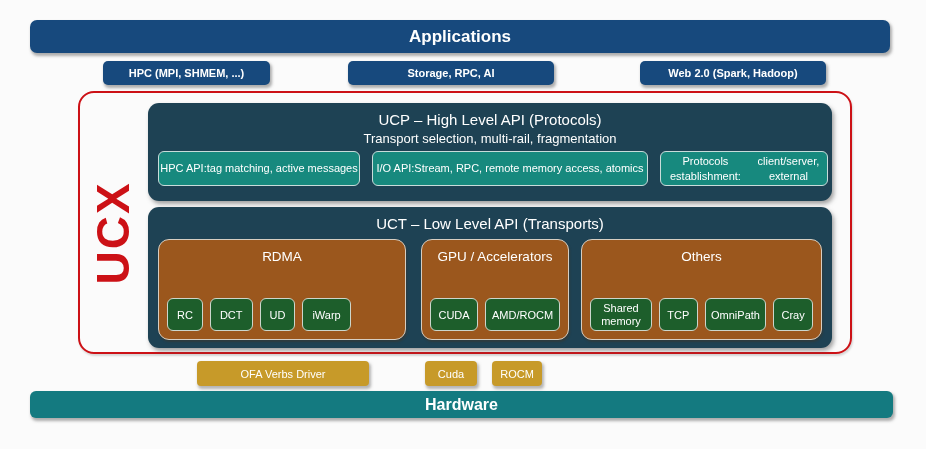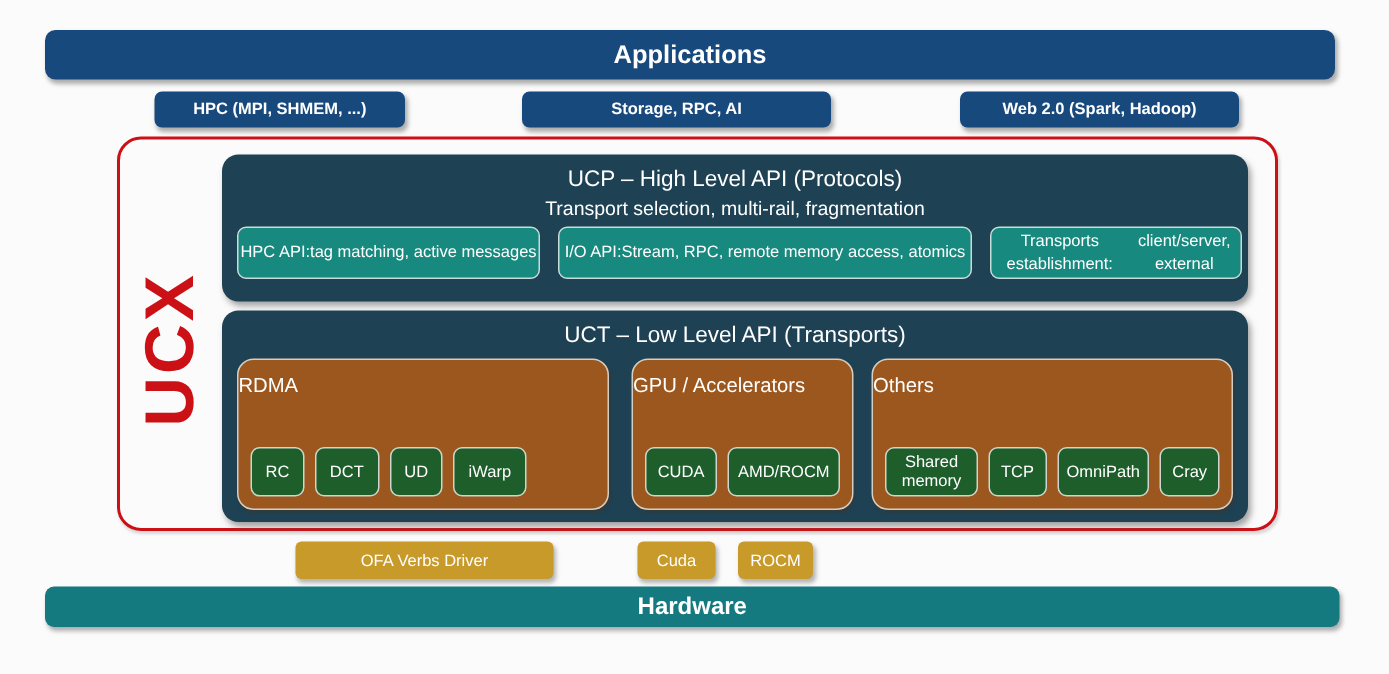--- a/index.html
+++ b/index.html
@@ -40,21 +40,21 @@
   .api-hpc { left:10px; width:202px; }
   .api-io { left:224px; width:276px; }
   .api-conn { left:512px; width:168px; }
 
   .group-box { position:absolute; top:32px; height:101px; background:var(--brown);
                border:1px solid #d6cec2; border-radius:11px; box-sizing:border-box;
                box-shadow:1px 2px 2px rgba(70,50,30,.4); }
   .group-rdma { left:10px; width:248px; }
   .group-gpu { left:273px; width:148px; }
   .group-others { left:433px; width:241px; }
-  .group-title { text-align:left; font-size:13.5px; color:#fff; margin-top:9px; }
+  .group-title { text-align:center; font-size:13.5px; color:#fff; margin-top:9px; }
 
   .chips { position:absolute; left:0; right:0; bottom:8px; display:flex;
            gap:7px; padding:0 8px; align-items:stretch; }
   .chip { min-width:32px; height:33px; background:var(--green); border:1px solid #ccd6cc;
           border-radius:6px; box-sizing:border-box; color:#fff; font-size:11px;
           display:flex; align-items:center; justify-content:center; text-align:center;
           padding:0 9px; white-space:nowrap; }
   .chip.wrap { white-space:normal; max-width:62px; line-height:1.15; padding:0 4px; }
 
   .driver { position:absolute; top:361px; height:25px; background:var(--gold);
@@ -91,21 +91,21 @@
 
     <div class="api-box api-hpc">
       <div>HPC API:</div>
       <div>tag matching, active messages</div>
     </div>
     <div class="api-box api-io">
       <div>I/O API:</div>
       <div>Stream, RPC, remote memory access, atomics</div>
     </div>
     <div class="api-box api-conn">
-      <div>Transports establishment:</div>
+      <div>Protocols establishment:</div>
       <div>client/server, external</div>
     </div>
   </div>
 
   <div class="layer uct-box">
     <div class="layer-title">UCT – Low Level API (Transports)</div>
 
     <div class="group-box group-rdma">
       <div class="group-title">RDMA</div>
       <div class="chips">

